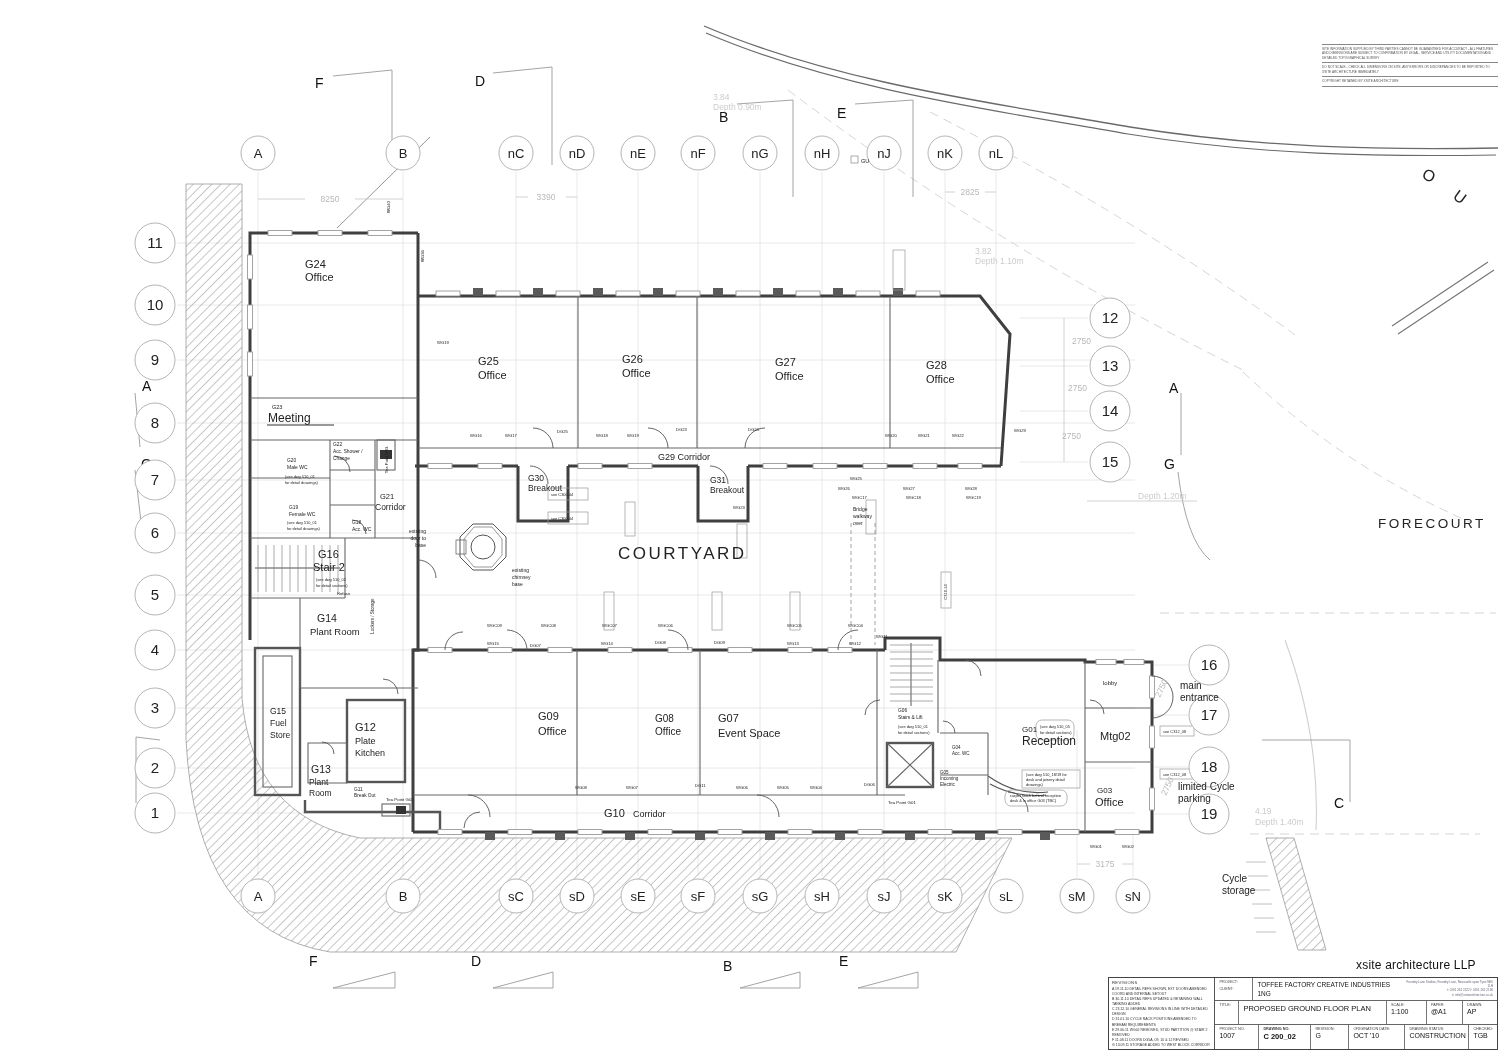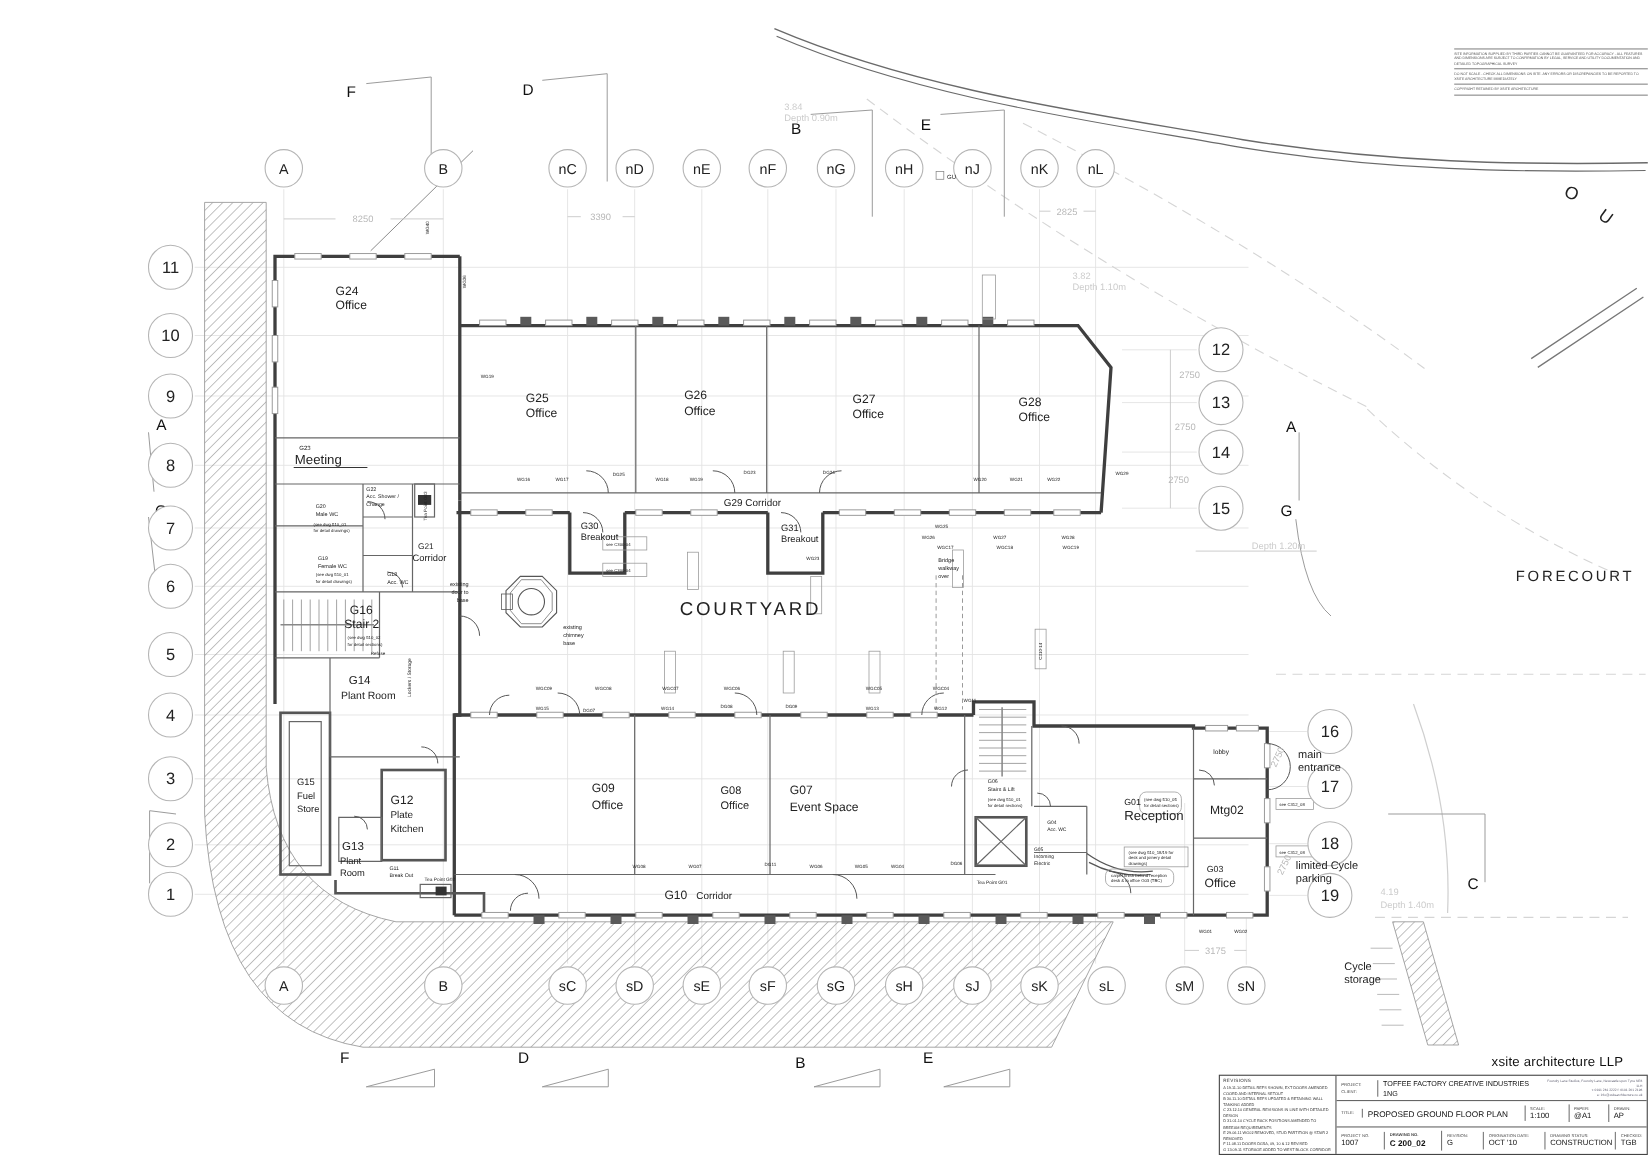--- a/index.html
+++ b/index.html
@@ -12,21 +12,21 @@
   .dim{fill:#b8b8b8;font-size:8.5px;}
   .dep{fill:#cccccc;font-size:8.5px;}
   .tag{fill:#8f8f8f;font-size:4.2px;}
   .note{fill:#555;font-size:3.9px;}
   
   .tb{position:absolute;border:1px solid #444;background:#fff;font-size:4px;color:#222;display:flex;}
   .tb *{box-sizing:border-box;}
   .tb .rev{width:114px;border-right:1px solid #555;padding:2px 3px;font-size:3.5px;line-height:1.45;color:#333;}
   .tb .rev .hdr{font-size:4.2px;margin-bottom:1px;letter-spacing:.3px;}
   .tb .main{flex:1;display:flex;flex-direction:column;}
-  .tb .row{display:flex;border-bottom:1px solid #666;align-items:center;}
+  .tb .row{display:flex;border-bottom:1px solid #666;}
   .tb .row:last-child{border-bottom:none;}
   .tb .cell{padding:2px 4px;border-right:1px solid #777;}
   .tb .cell:last-child{border-right:none;}
   .tb .lbl{font-size:3.8px;color:#444;display:block;}
   .tb .val{font-size:7px;color:#111;display:block;margin-top:1px;}
   .tb .val.big{font-size:7.5px;}
   .firmname{position:absolute;font-size:12px;color:#111;letter-spacing:.2px;}
   .addr{font-size:3px;color:#667;line-height:1.4;text-align:right;}
   .disc{position:absolute;font-size:3.2px;color:#555;line-height:1.4;width:176px;}
   .disc .sep{border-top:.5px solid #888;margin:2px 0;}

